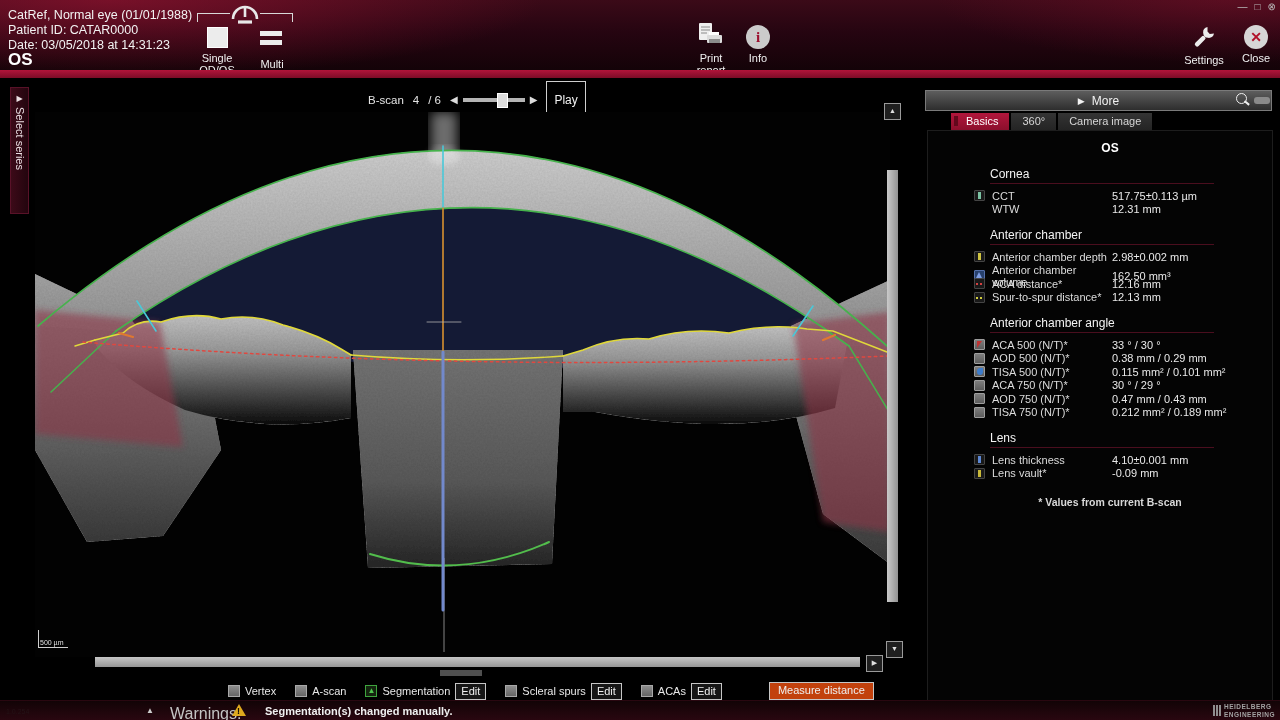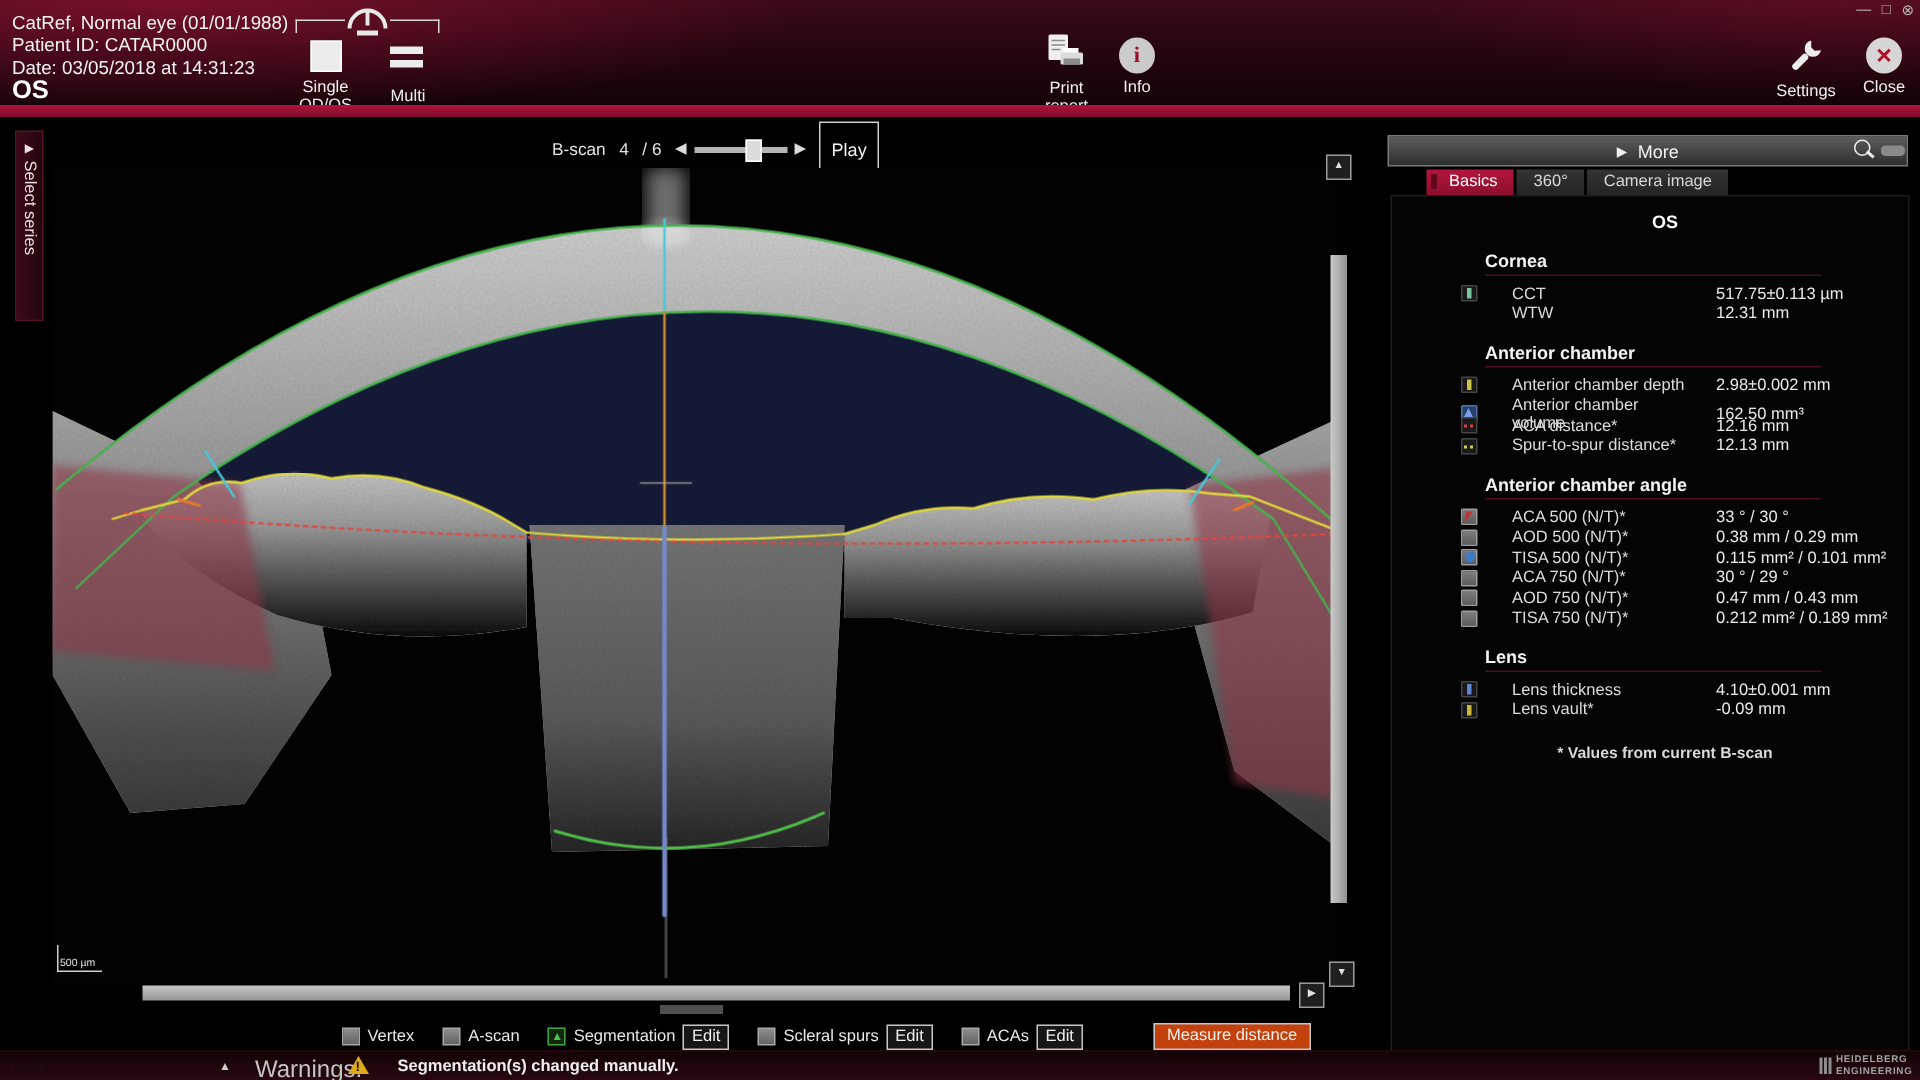--- a/index.html
+++ b/index.html
@@ -76,22 +76,22 @@
   .mag .stem{position:absolute;left:10px;top:9px;width:6px;height:1.5px;background:#f0f0f0;transform:rotate(40deg);}
   .tabs{position:absolute;left:951px;top:113px;display:flex;gap:2px;height:17px;}
   .tab{padding:2px 11px 0;font-size:11px;color:#d6d6d6;background:linear-gradient(180deg,#343434,#242424);
     cursor:pointer;position:relative;}
   .tab.active{background:linear-gradient(180deg,#b2163c,#8c0f2c);color:#fff;padding-left:15px;}
   .tab.active::before{content:"";position:absolute;left:3px;top:3px;width:4px;height:10px;background:#62081c;}
   .panel-content{position:absolute;left:927px;top:130px;width:346px;height:572px;
     background:#040404;border:1px solid #1d1d1d;box-sizing:border-box;padding-left:46px;}
   .eye-title{margin:10px 40px 0 14px;text-align:center;font-weight:bold;font-size:12px;color:#fff;}
   .msection-title{margin:12px 0 5px 16px;width:224px;border-bottom:1px solid #4a0e1e;
-    padding-bottom:2px;font-size:12px;font-weight:bold;color:#f4f4f4;}
-  .mrow{display:grid;grid-template-columns:16px 118px 1fr;column-gap:18px;align-items:center;
+    padding-bottom:2px;font-size:12px;font-weight:normal;color:#f4f4f4;}
+  .mrow{display:grid;grid-template-columns:16px 118px 1fr;column-gap:2px;align-items:center;
     height:13.5px;font-size:11px;color:#dcdcdc;}
   .mvalue{color:#e9e9e9;}
   .footnote{margin:16px 40px 0 14px;text-align:center;font-size:10.5px;color:#d8d8d8;font-weight:bold;}
 
   
   .micon{width:11px;height:11px;position:relative;border-radius:1px;box-sizing:border-box;display:inline-block;}
   .i-none{visibility:hidden;}
   .i-cct,.i-depth,.i-lens-thickness,.i-lens-vault,.i-aca-distance,.i-spur-distance{background:#191919;border:1px solid #444;}
   .i-cct::after{content:"";position:absolute;left:3px;top:1px;width:3px;height:7px;background:#7cc3a4;}
   .i-depth::after{content:"";position:absolute;left:3px;top:1px;width:3px;height:7px;background:#cfc342;}

